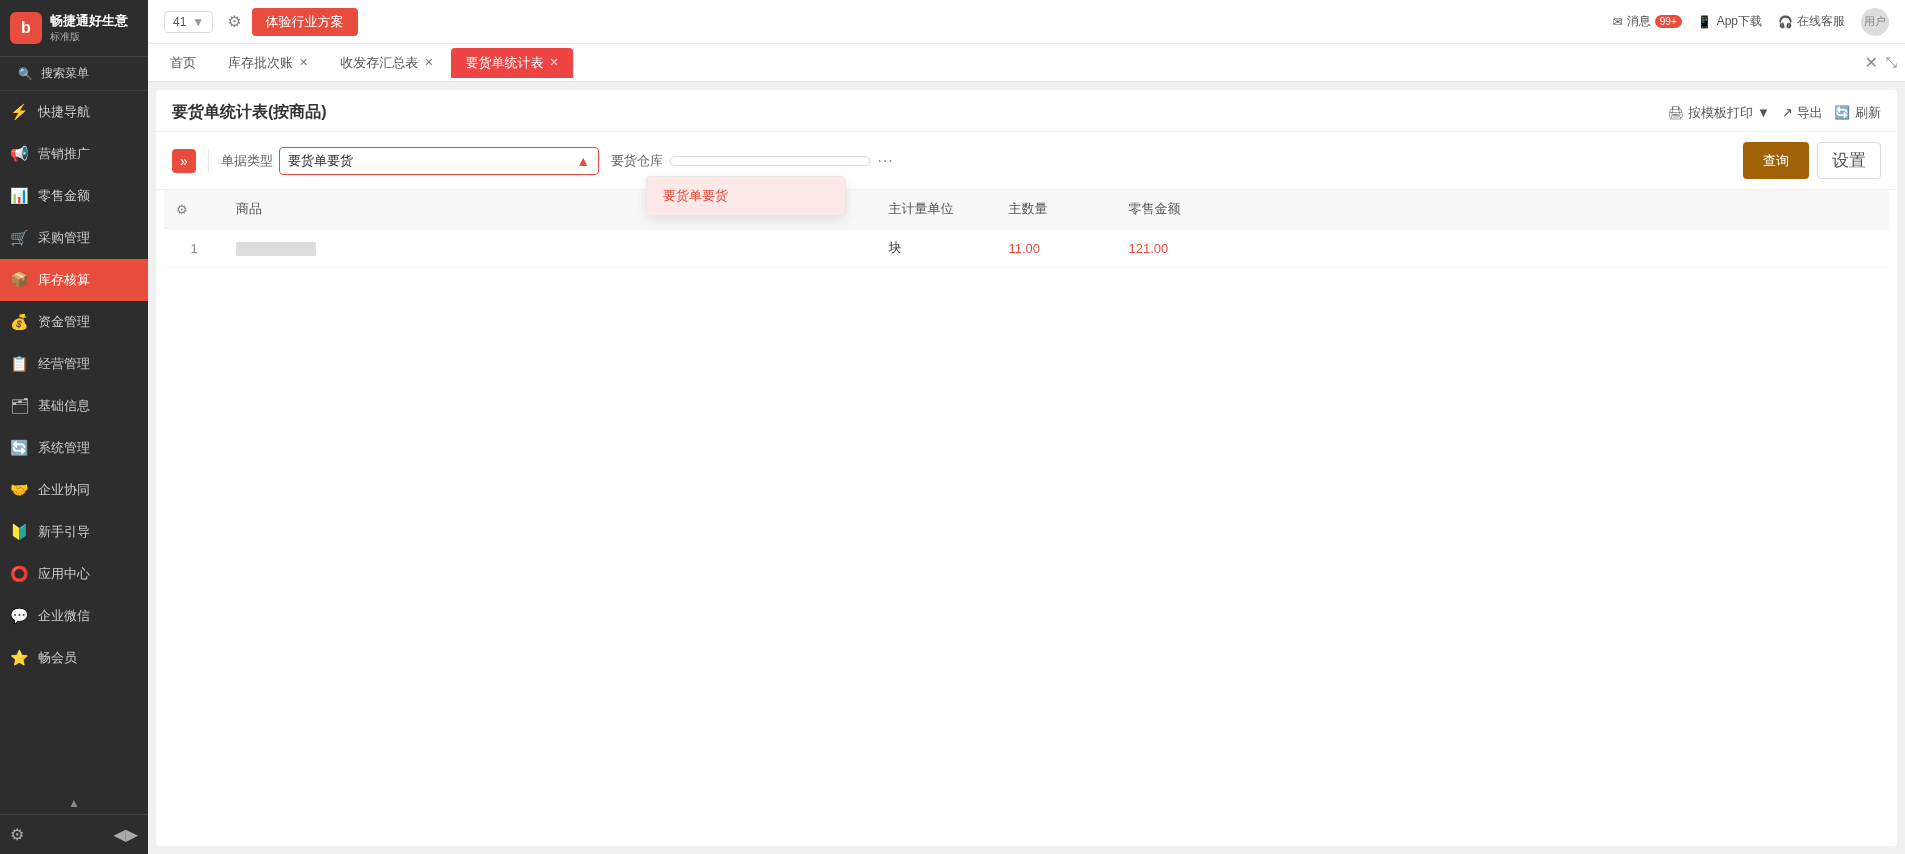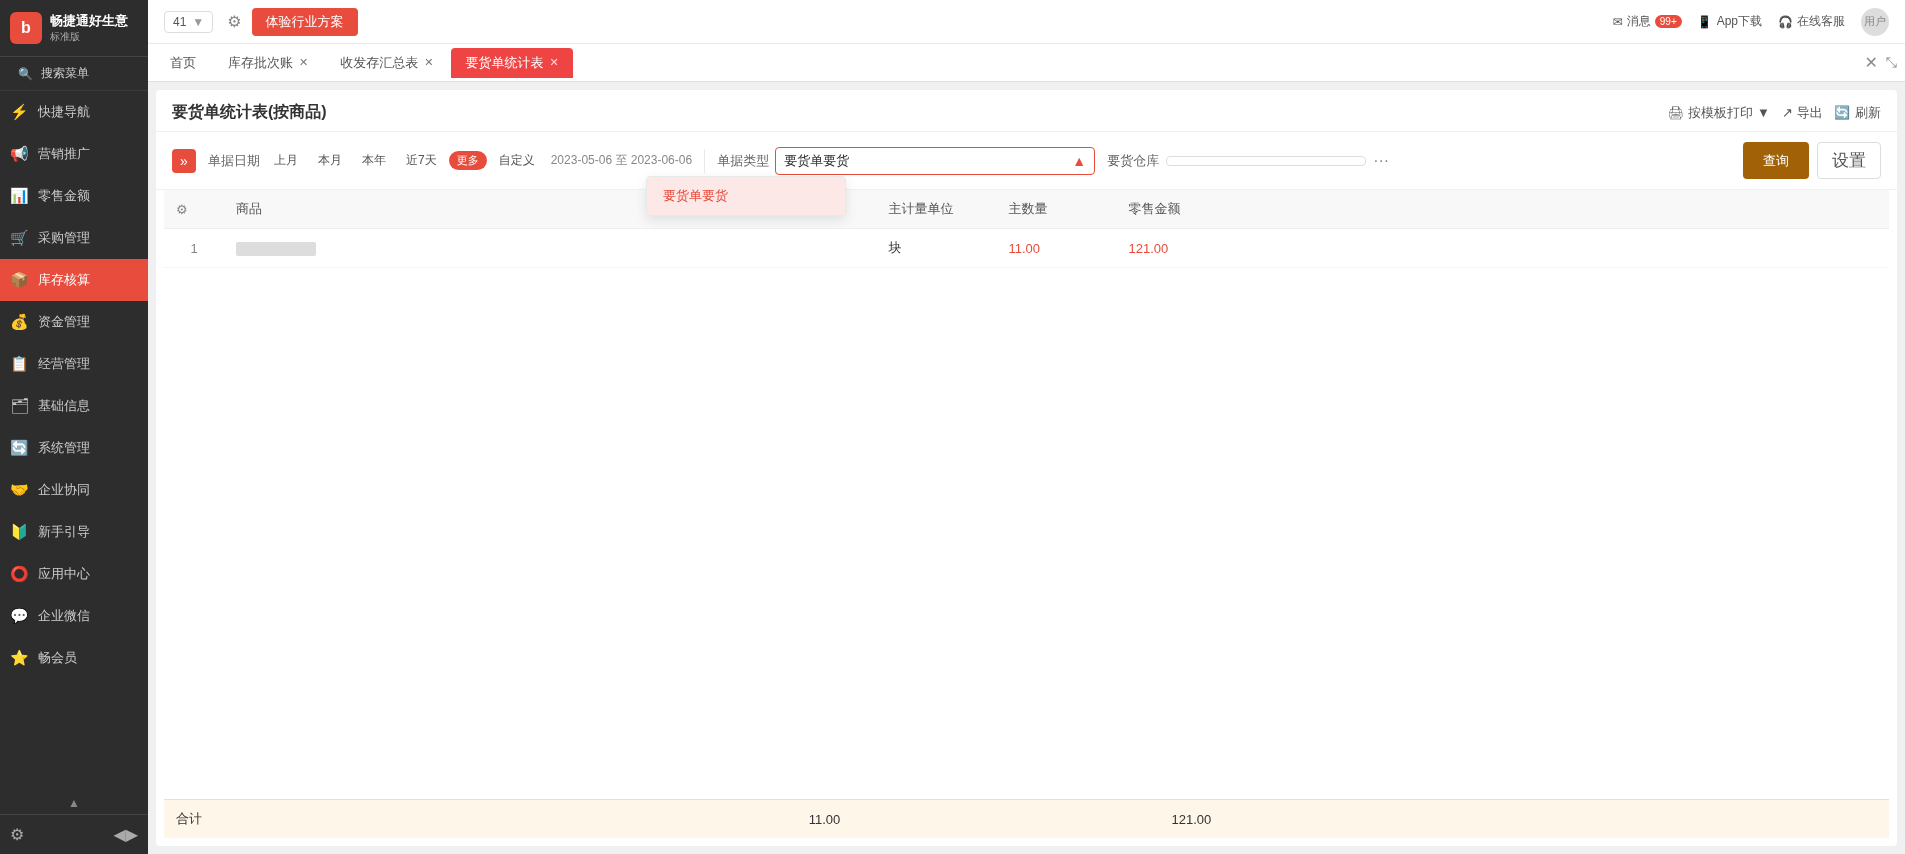--- a/index.html
+++ b/index.html
@@ -485,32 +485,20 @@
             <span>刷新</span>
           </div>
         </div>
       </div>
 
       <div class="filter-bar">
         <div class="expand-toggle">
           <span>»</span>
         </div>
 
-        <div class="filter-group">
-          <span class="filter-label">单据日期</span>
-          <div class="date-options">
-            <span class="date-opt">上月</span>
-            <span class="date-opt">本月</span>
-            <span class="date-opt">本年</span>
-            <span class="date-opt">近7天</span>
-            <span class="date-opt more-badge">更多</span>
-            <span class="date-opt custom">自定义</span>
-          </div>
-          <span class="date-range">2023-05-06 至 2023-06-06</span>
-        </div>
 
         <div class="filter-divider"></div>
 
         <div class="type-select-container">
           <span class="filter-label">单据类型</span>
           <div class="type-select">
             <span class="type-select-value">要货单要货</span>
             <span class="type-select-arrow">▲</span>
           </div>
         </div>
@@ -567,28 +555,16 @@
               </td>
               <td>
                 <span class="link-val">121.00</span>
               </td>
               <td></td>
             </tr>
           </tbody>
         </table>
       </div>
 
-      <div class="table-footer">
-        <div class="footer-cell footer-total-label">
-          <span>合计</span>
-        </div>
-        <div class="footer-cell" style="text-align:left; padding-left: 280px;">
-          <span>11.00</span>
-        </div>
-        <div class="footer-cell" style="text-align:left; padding-left: 10px;">
-          <span>121.00</span>
-        </div>
-        <div class="footer-cell"></div>
-      </div>
 
     </div>
   </div>
 </div>
 
 </body></html>

